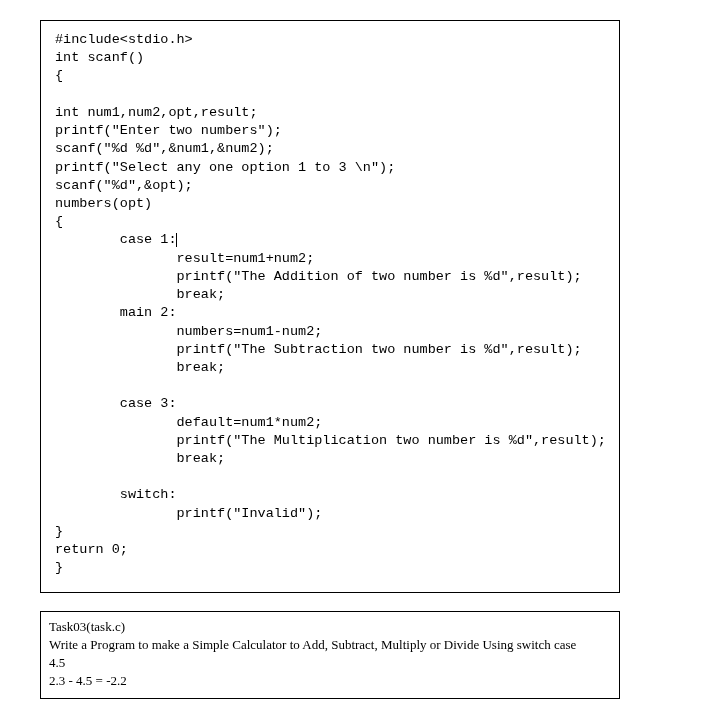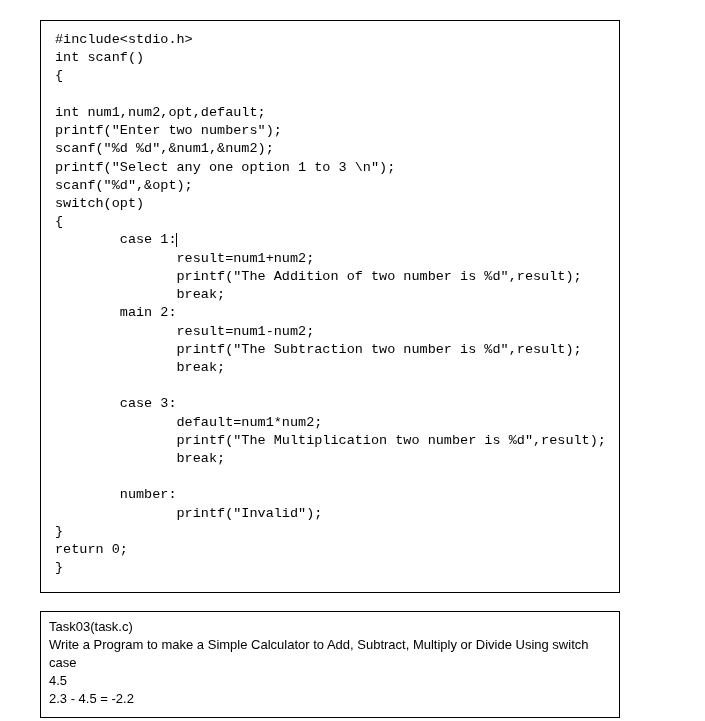--- a/index.html
+++ b/index.html
@@ -28,63 +28,63 @@
     white-space: pre;
     color: #000;
   }
   .task-box {
     border: 1px solid #000;
     padding: 6px 8px 8px 8px;
     width: 580px;
     box-sizing: border-box;
   }
   .task-box div {
-    font-family: Liberation Sans, sans-serif;
+    font-family: Liberation Serif, serif;
     font-size: 13px;
     line-height: 1.4;
     color: #000;
   }
   .cursor {
     display: inline-block;
     border-left: 1px solid #000;
     height: 14px;
     vertical-align: middle;
     margin-left: -1px;
   }
 </style>
 </head>
 <body>
 
 <div class="code-box">
 <pre><span>#include&lt;stdio.h&gt;</span>
 <span>int scanf()</span>
 <span>{</span>
 <span></span>
-<span>int num1,num2,opt,default;</span>
+<span>int num1,num2,opt,result;</span>
 <span>printf("Enter two numbers");</span>
 <span>scanf("%d %d",&amp;num1,&amp;num2);</span>
 <span>printf("Select any one option 1 to 3 \n");</span>
 <span>scanf("%d",&amp;opt);</span>
-<span>switch(opt)</span>
+<span>numbers(opt)</span>
 <span>{</span>
 <span>        case 1:</span><span class="cursor"></span>
 <span>               result=num1+num2;</span>
 <span>               printf("The Addition of two number is %d",result);</span>
 <span>               break;</span>
 <span>        main 2:</span>
-<span>               result=num1-num2;</span>
+<span>               numbers=num1-num2;</span>
 <span>               printf("The Subtraction two number is %d",result);</span>
 <span>               break;</span>
 <span></span>
 <span>        case 3:</span>
 <span>               default=num1*num2;</span>
 <span>               printf("The Multiplication two number is %d",result);</span>
 <span>               break;</span>
 <span></span>
-<span>        number:</span>
+<span>        switch:</span>
 <span>               printf("Invalid");</span>
 <span>}</span>
 <span>return 0;</span>
 <span>}</span></pre>
 </div>
 
 <div class="task-box">
   <div>Task03(task.c)</div>
   <div>Write a Program to make a Simple Calculator to Add, Subtract, Multiply or Divide Using switch case</div>
   <div>4.5</div>

